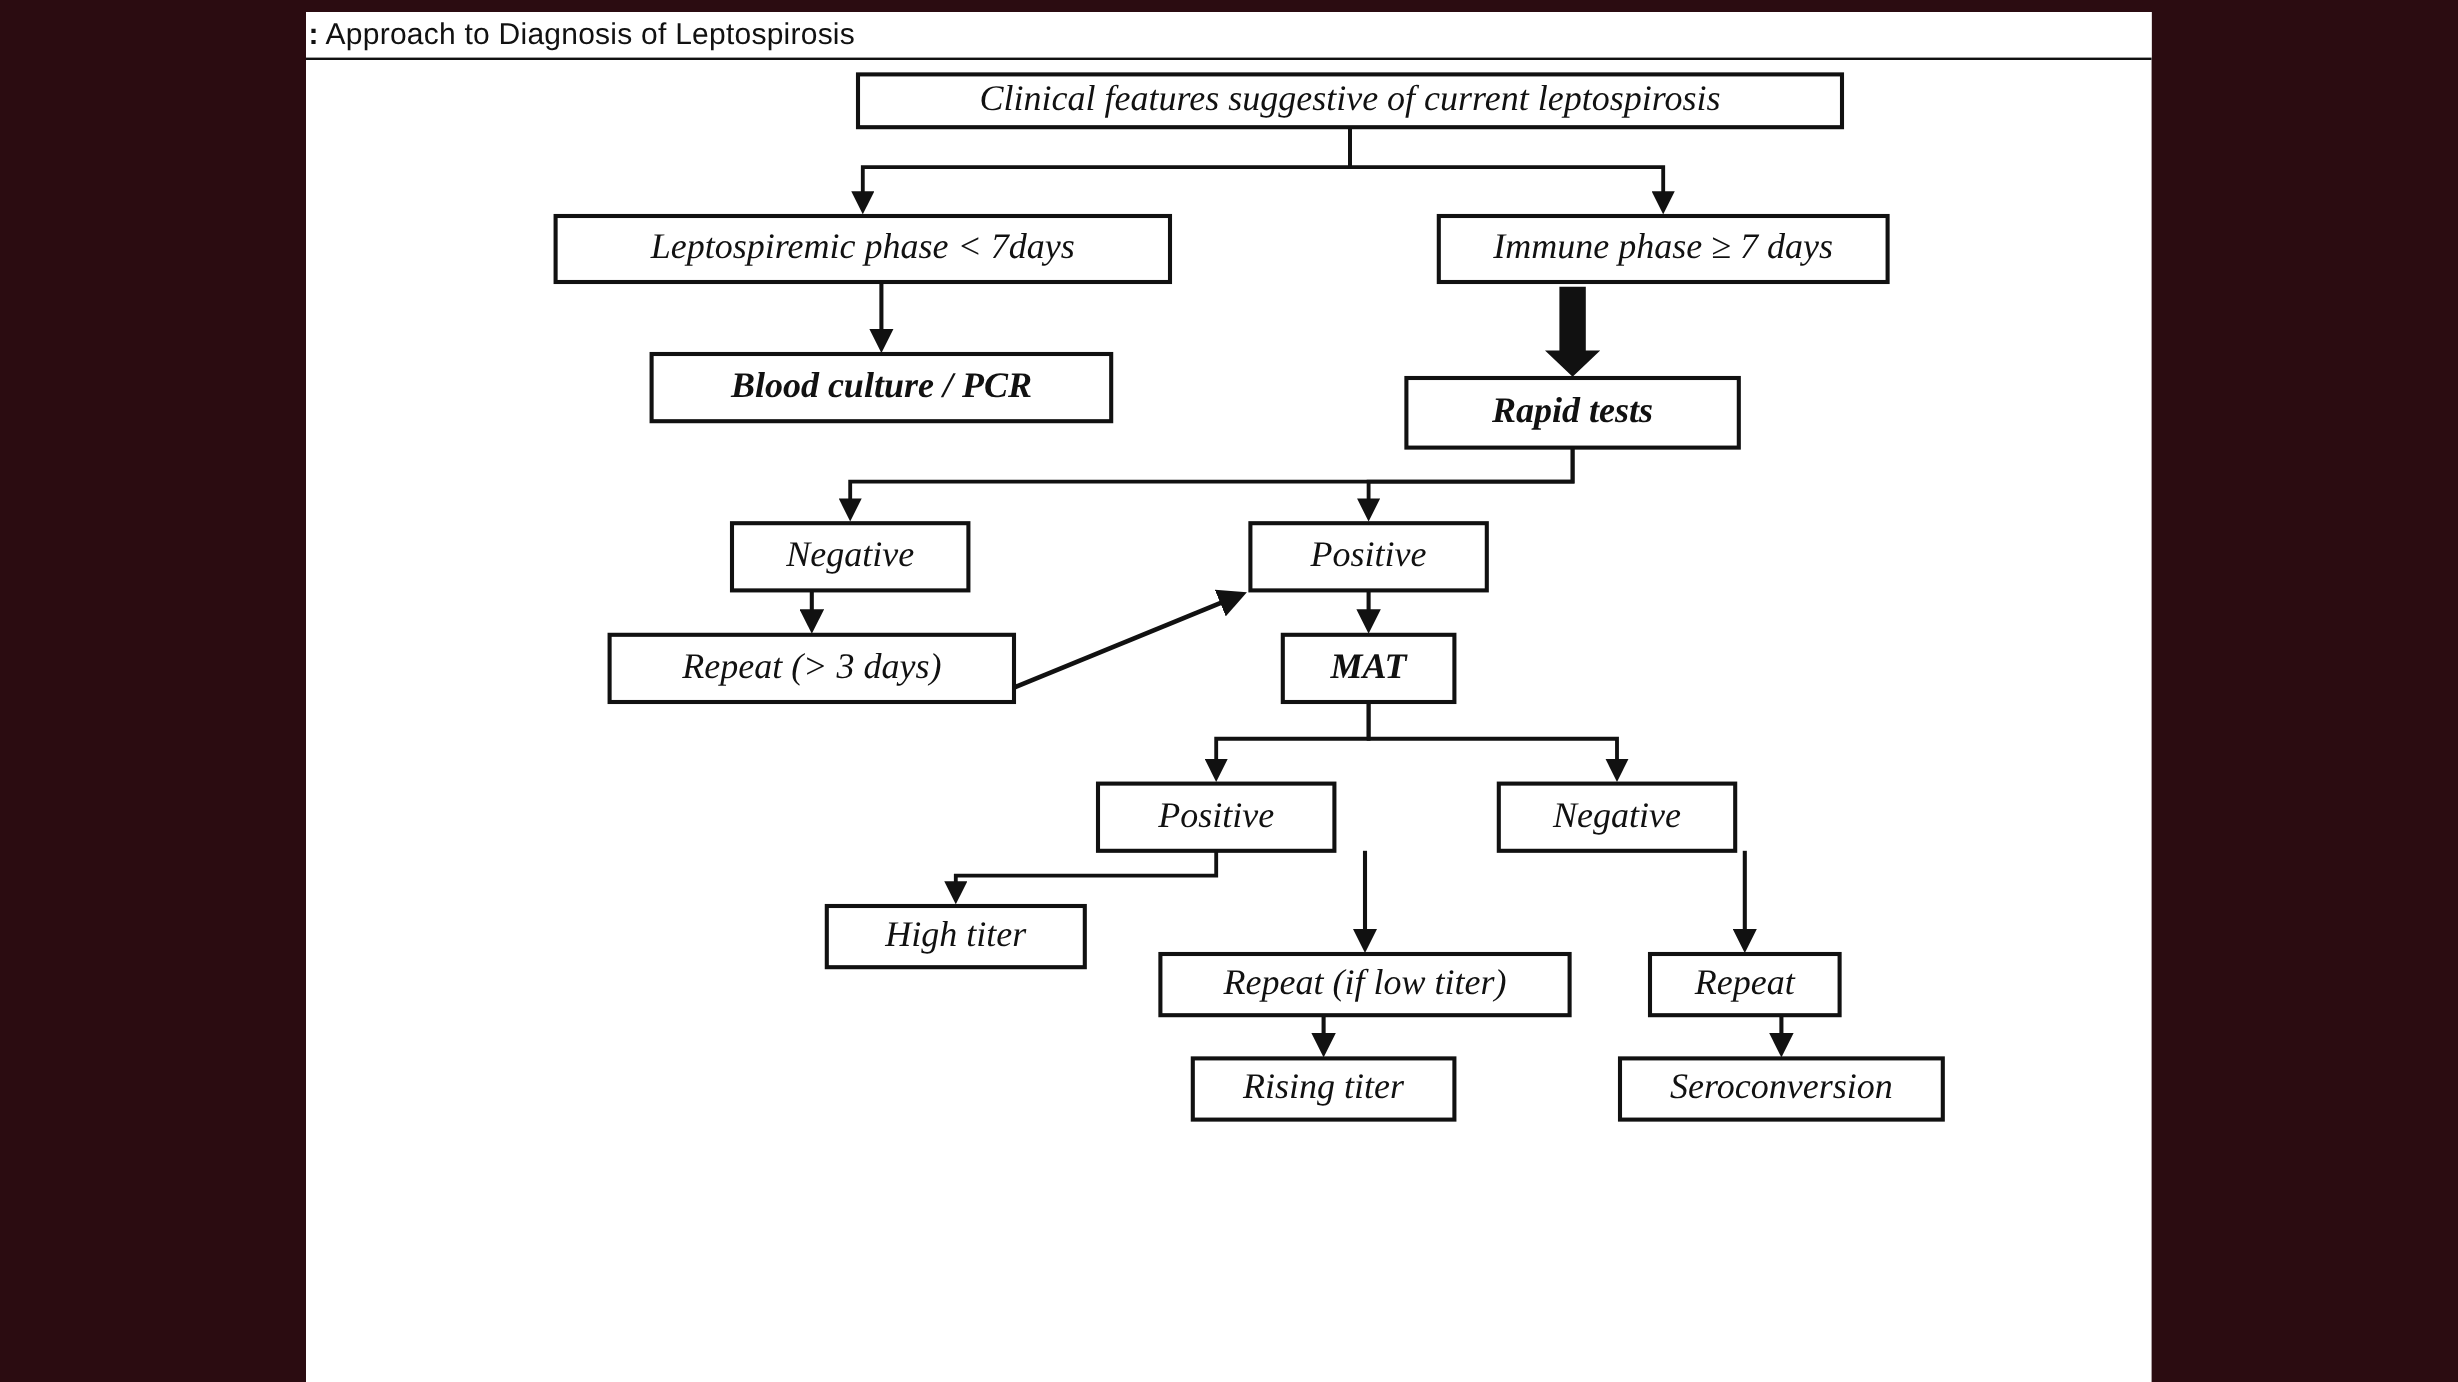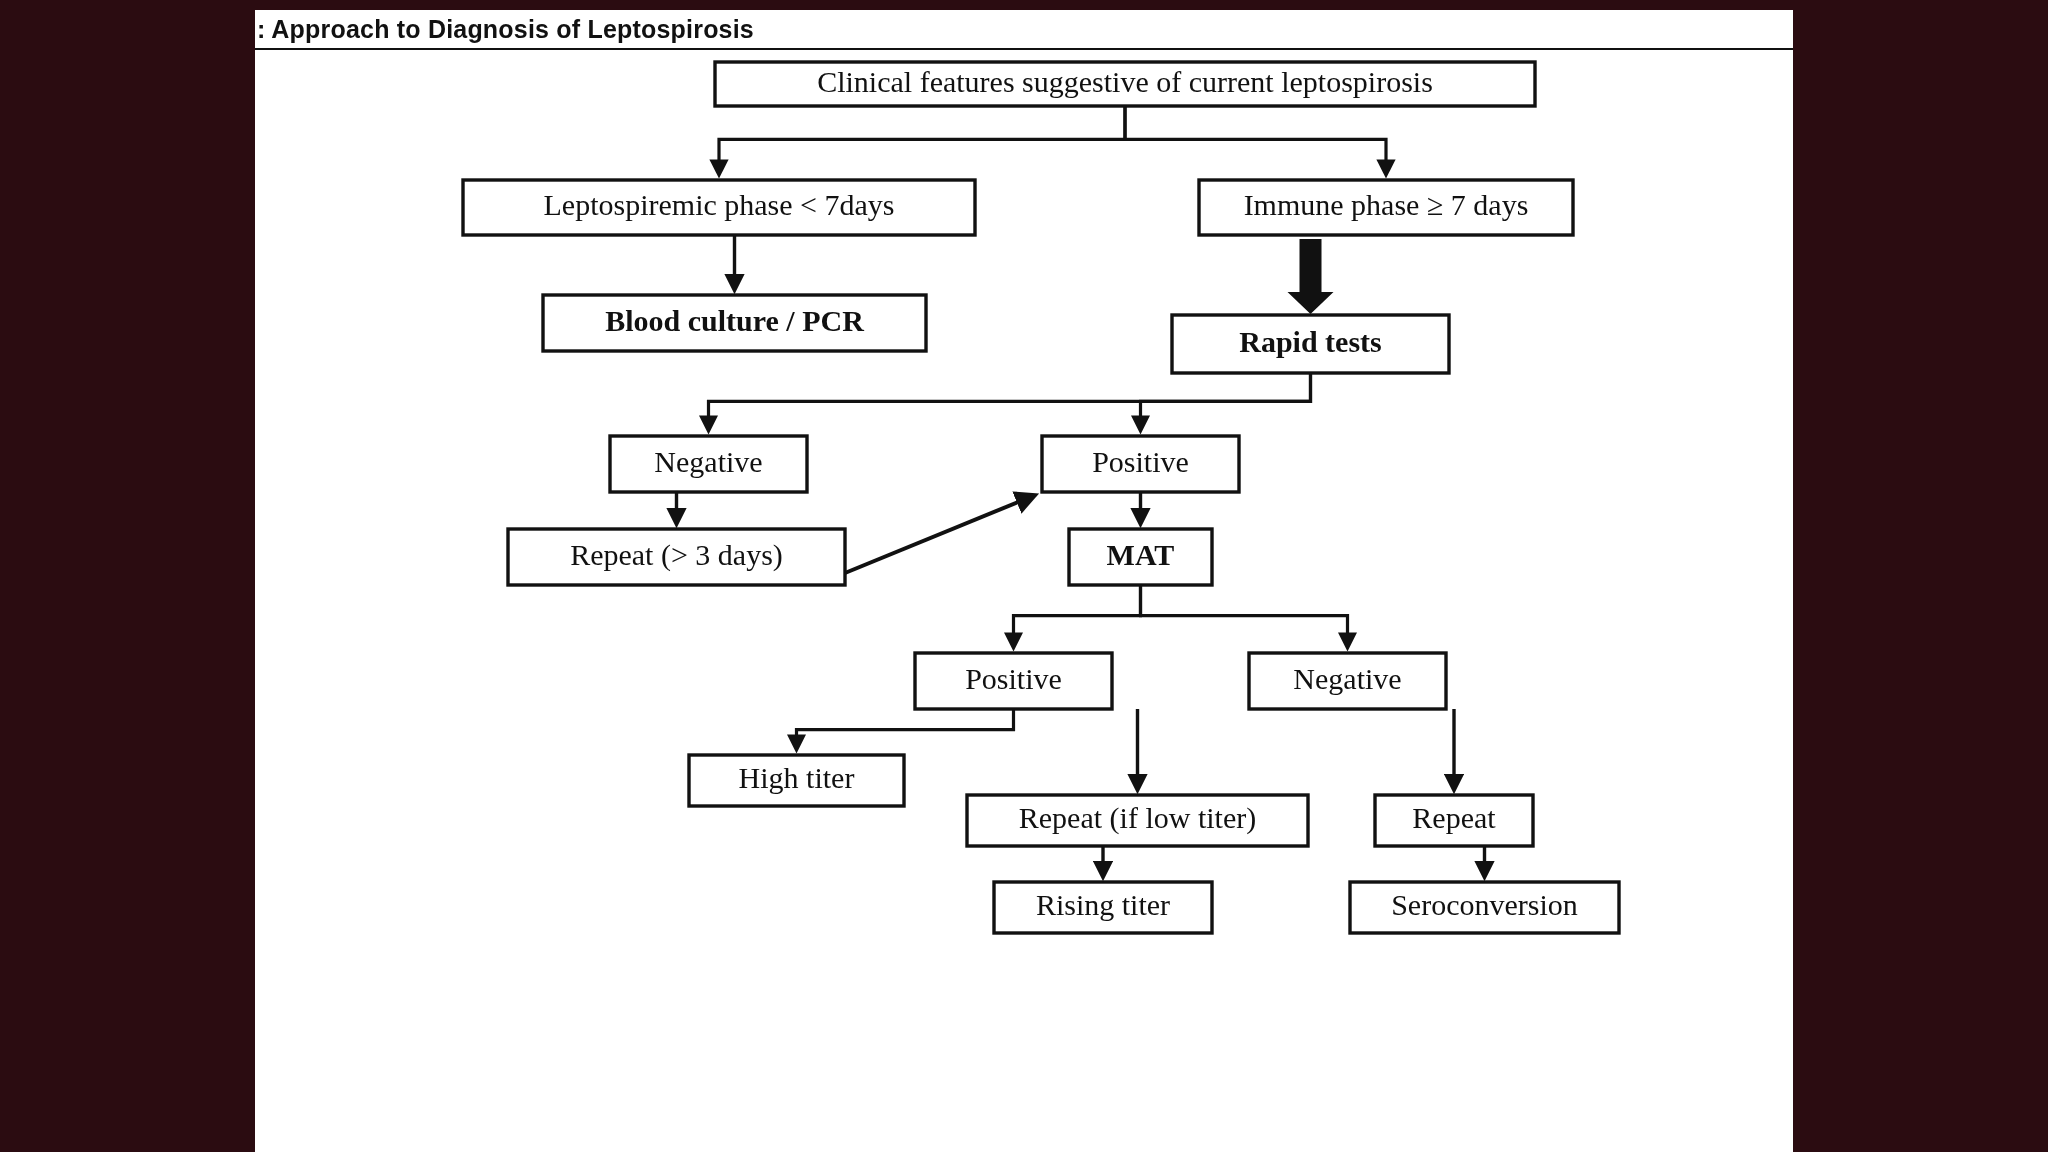--- a/index.html
+++ b/index.html
@@ -15,29 +15,29 @@
   }
   #titlebar{
     position:absolute;left:0;top:0;width:1538px;height:40px;
     background:#ffffff;
     border-bottom:2px solid #111;
     box-sizing:border-box;
     display:flex;align-items:center;
   }
   #titlebar .tt{
     font-family:"Liberation Sans", sans-serif;
-    font-weight:bold;font-size:25px;color:#111;
+    font-weight:normal;font-size:25px;color:#111;
     white-space:nowrap;
     padding-left:6px;letter-spacing:0.2px;
   }
   #titlebar .colon{
     font-family:"Liberation Sans", sans-serif;
     font-weight:bold;font-size:25px;color:#111;padding-left:2px;
   }
-  #canvas{position:absolute;left:0;top:42px;width:1538px;height:1100px;}
+  #canvas{position:absolute;left:0;top:42px;width:1538px;height:1100px;font-style:italic;}
   svg{display:block;}
   .nodetext{
     font-family:"Liberation Serif", serif;
     fill:#111;
     text-anchor:middle;
     dominant-baseline:middle;
   }
   .bold{font-weight:bold;}
 </style>
 </head>

